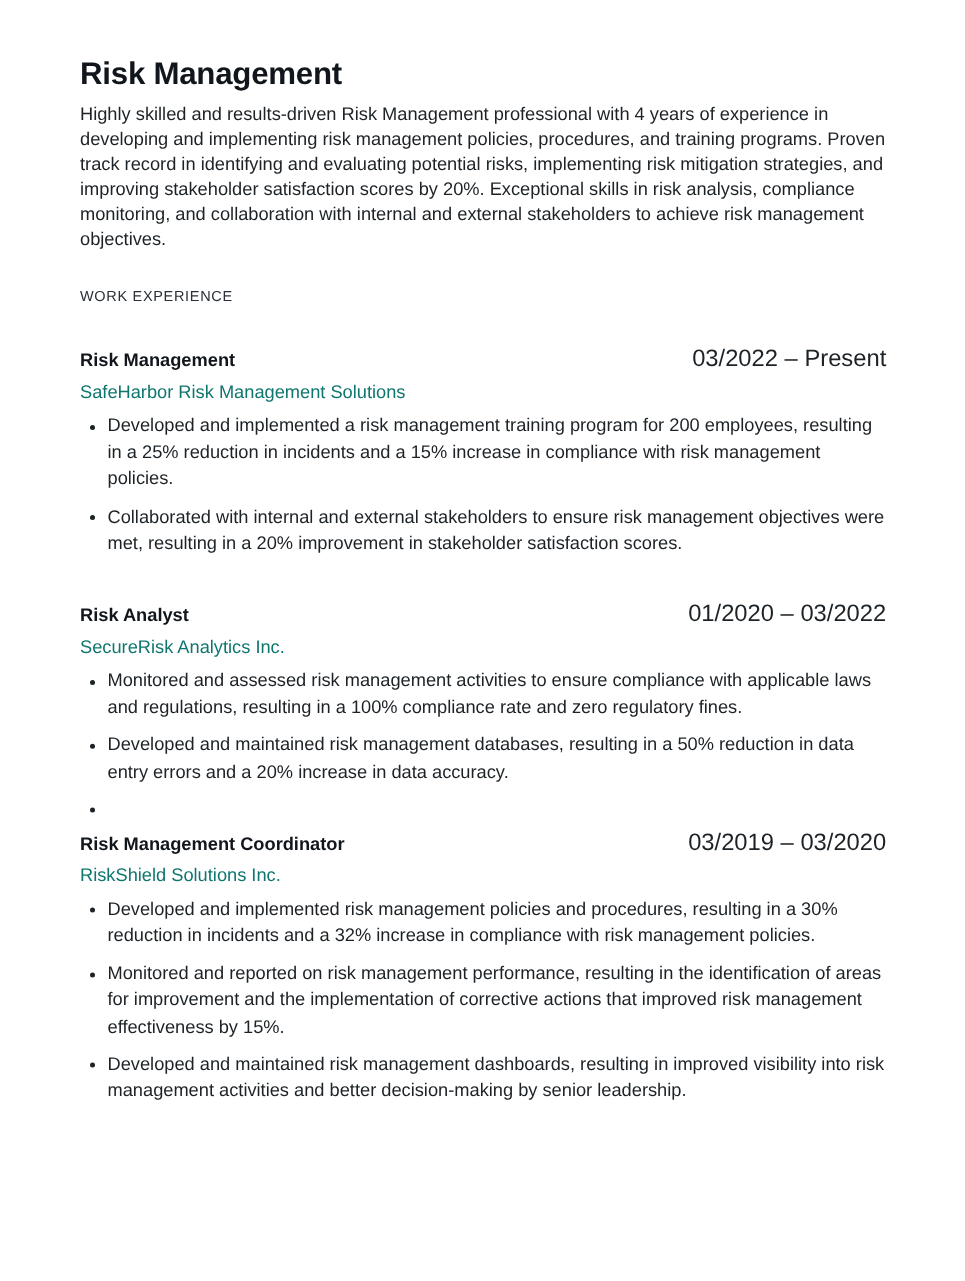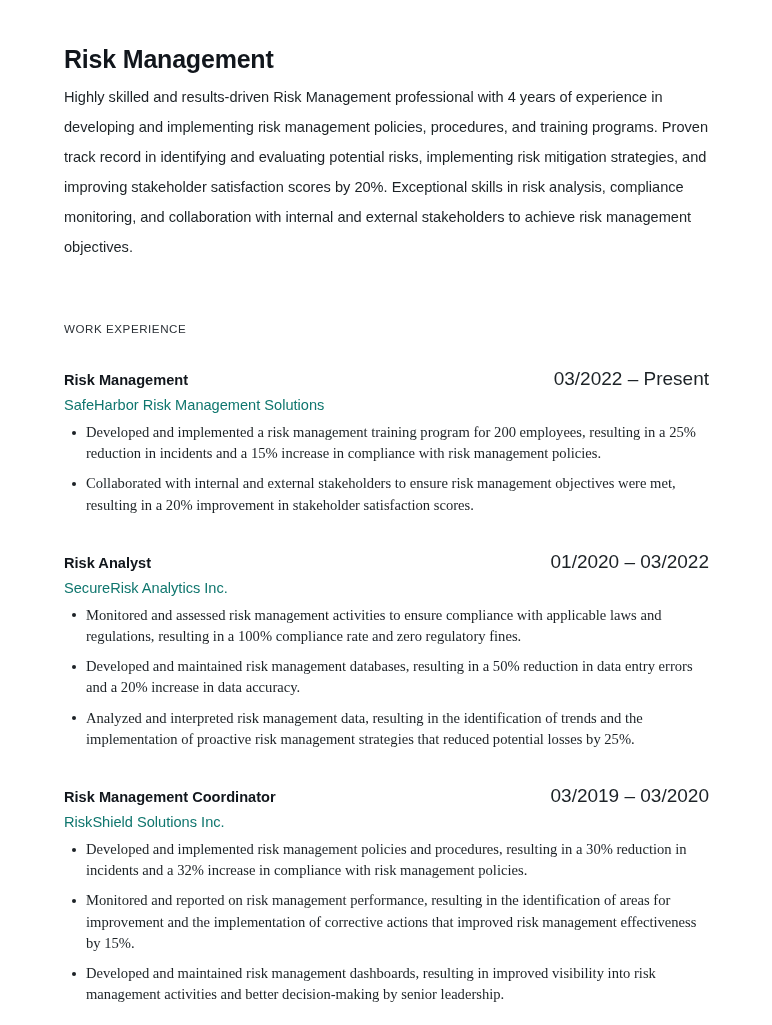--- a/index.html
+++ b/index.html
@@ -25,27 +25,27 @@
   .resume-title {
     font-size: 25px;
     font-weight: bold;
     line-height: 30px;
     letter-spacing: -0.2px;
     margin: 0 0 8px 0;
     color: #11161c;
   }
   .summary {
     font-size: 14.6px;
-    line-height: 30px;
+    line-height: 20px;
     margin: 0;
     color: #1c2226;
     max-width: 646px;
   }
   .section {
-    margin-top: 60px;
+    margin-top: 29px;
   }
   .section-heading {
     font-size: 11.6px;
     letter-spacing: 0.55px;
     line-height: 14px;
     color: #2a3036;
     text-transform: uppercase;
     font-weight: normal;
     margin: 0;
   }
@@ -86,21 +86,20 @@
     padding: 0;
   }
   .bullet {
     position: relative;
     padding-left: 22px;
     font-size: 14.6px;
     line-height: 21.2px;
     color: #1c2226;
     margin-top: 9px;
     max-width: 624px;
-    font-family: Liberation Serif, serif;
   }
   .bullet:first-child {
     margin-top: 4px;
   }
   .bullet-dot {
     position: absolute;
     left: 8px;
     top: 8.5px;
     width: 4px;
     height: 4px;
@@ -148,21 +147,20 @@
         <li class="bullet">
           <span class="bullet-dot"></span>
           <span>Monitored and assessed risk management activities to ensure compliance with applicable laws and regulations, resulting in a 100% compliance rate and zero regulatory fines.</span>
         </li>
         <li class="bullet">
           <span class="bullet-dot"></span>
           <span>Developed and maintained risk management databases, resulting in a 50% reduction in data entry errors and a 20% increase in data accuracy.</span>
         </li>
         <li class="bullet">
           <span class="bullet-dot"></span>
-          <span>Analyzed and interpreted risk management data, resulting in the identification of trends and the implementation of proactive risk management strategies that reduced potential losses by 25%.</span>
         </li>
       </ul>
     </div>
 
     <div class="entry">
       <div class="entry-head">
         <span class="entry-role">Risk Management Coordinator</span>
         <span class="entry-dates">03/2019 – 03/2020</span>
       </div>
       <div class="entry-company">RiskShield Solutions Inc.</div>

